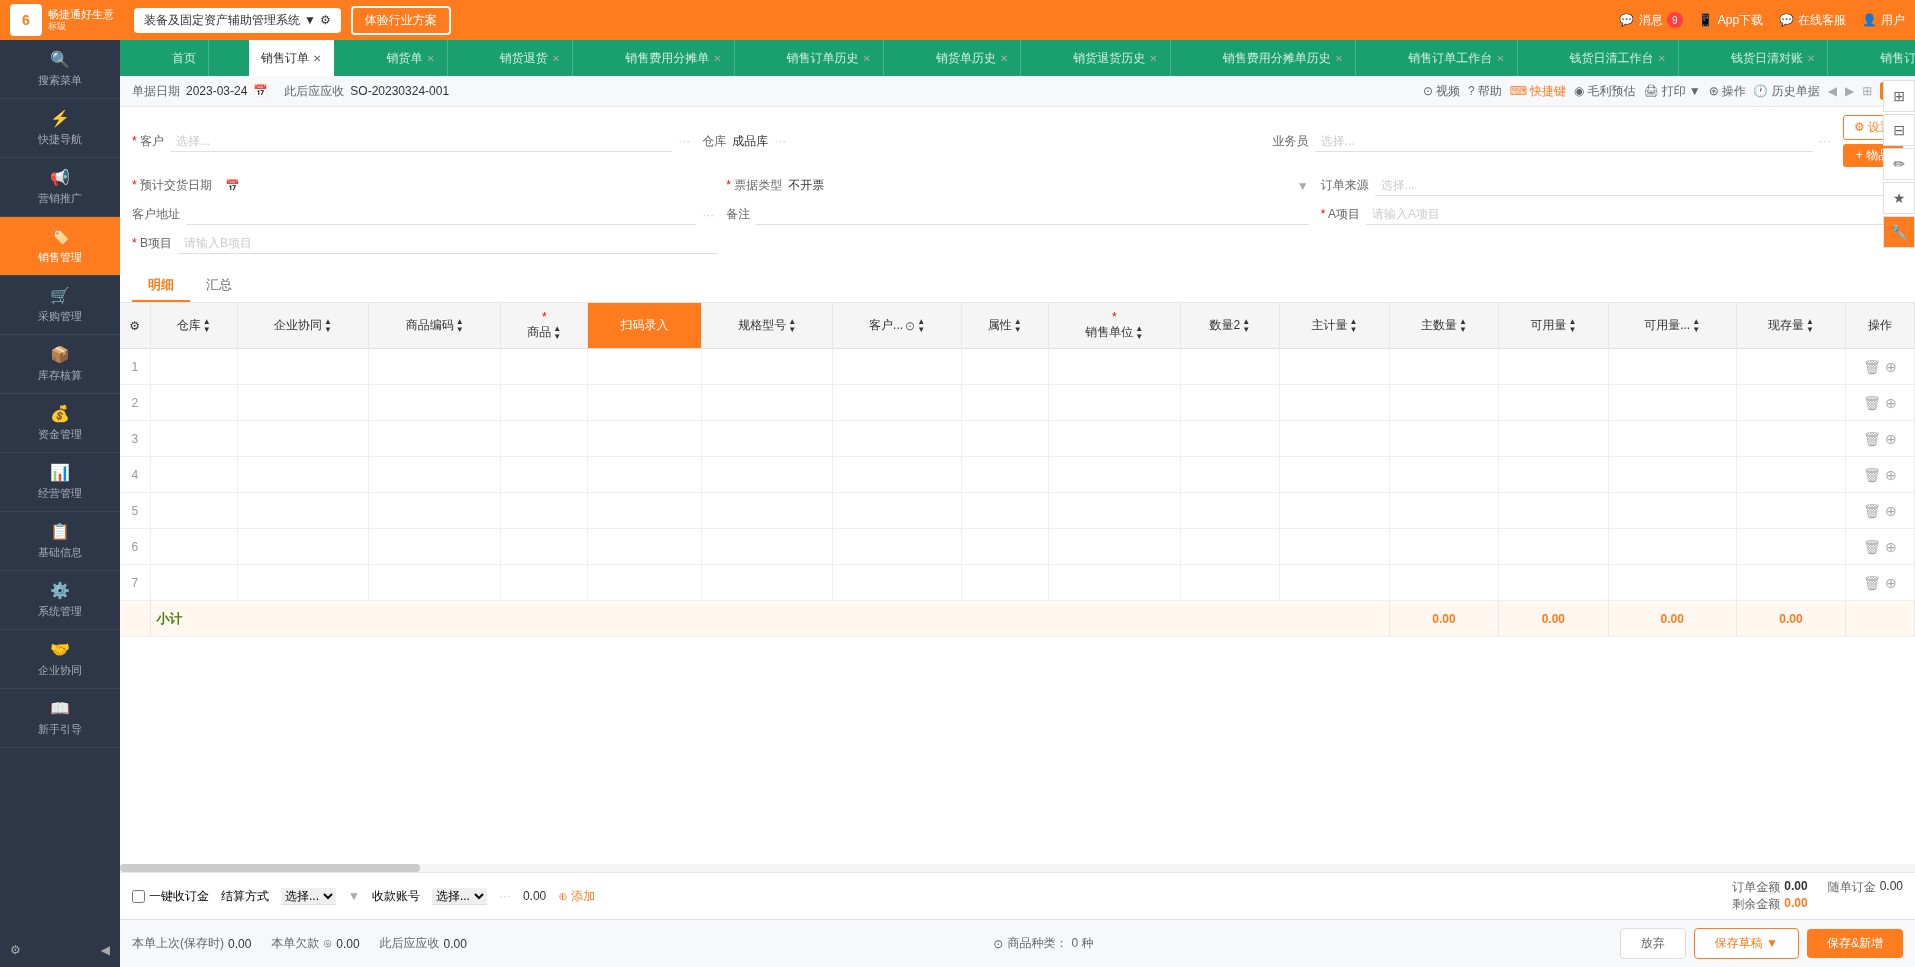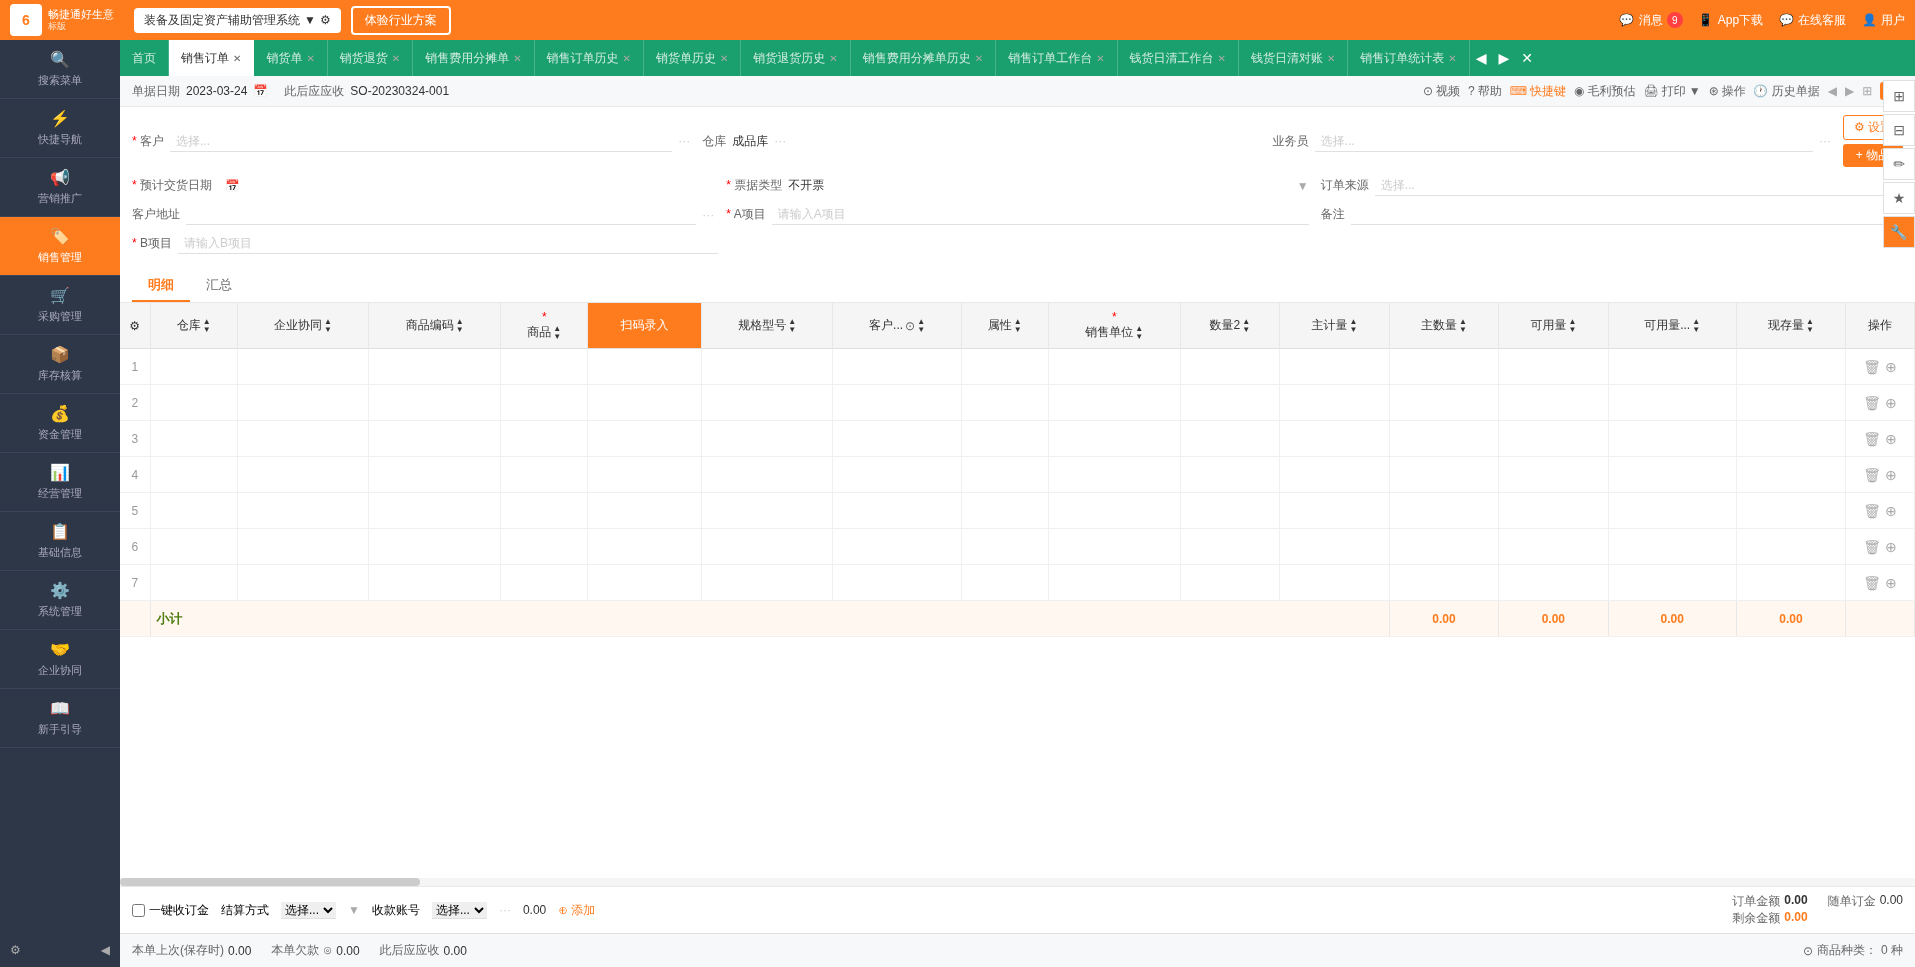--- a/index.html
+++ b/index.html
@@ -75,20 +75,21 @@
       display: flex;
       align-items: center;
       gap: 4px;
       padding: 0 12px;
       height: 100%;
       color: rgba(255,255,255,0.8);
       cursor: pointer;
       font-size: 12px;
       border-right: 1px solid rgba(255,255,255,0.2);
       white-space: nowrap;
+      margin-left: 40px;
     }
     .tab-item.active { background: white; color: #333; }
     .tab-item .close-x { font-size: 10px; color: #aaa; }
     .tab-item.active .close-x { color: #666; }
     .tab-nav-btn { color: white; padding: 0 6px; cursor: pointer; font-size: 14px; }
 
     
     .content-area {
       flex: 1;
       background: white;
@@ -534,26 +535,26 @@
         </div>
       </div>
 
       <div class="form-row">
         <div class="form-field" style="flex:2;">
           <label>客户地址</label>
           <input class="form-input" type="text" placeholder="" style="">
           <span class="dots">···</span>
         </div>
         <div class="form-field" style="flex:2;">
+          <label>备注</label>
+          <input class="form-input" type="text" placeholder="" style="">
+        </div>
+        <div class="form-field" style="flex:2;">
           <label class="required">A项目</label>
           <input class="form-input" type="text" placeholder="请输入A项目" style="">
-        </div>
-        <div class="form-field" style="flex:2;">
-          <label>备注</label>
-          <input class="form-input" type="text" placeholder="" style="">
         </div>
       </div>
 
       <div class="form-row">
         <div class="form-field" style="flex:2;">
           <label class="required">B项目</label>
           <input class="form-input" type="text" placeholder="请输入B项目" style="">
         </div>
         <div style="flex:4;"></div>
       </div>
@@ -944,20 +945,28 @@
       </div>
       <div class="footer-field">
         <span>此后应应收</span>
         <span class="val">0.00</span>
       </div>
       <div class="footer-field" style="margin-left:auto;">
         <span style="cursor:pointer;">⊙</span>
         <span>商品种类：</span>
         <span>0 种</span>
       </div>
+      <div class="footer-actions">
+        <button class="btn-discard">放弃</button>
+        <button class="btn-save-draft">
+          <span>保存草稿</span>
+          <span style="cursor:pointer;">▼</span>
+        </button>
+        <button class="btn-save-new">保存&amp;新增</button>
+      </div>
     </div>
   </div>
 </div>
 
 <div class="right-sidebar">
   <div class="right-sidebar-btn">⊞</div>
   <div class="right-sidebar-btn">⊟</div>
   <div class="right-sidebar-btn">✏</div>
   <div class="right-sidebar-btn">★</div>
   <div class="right-sidebar-btn orange">🔧</div>

